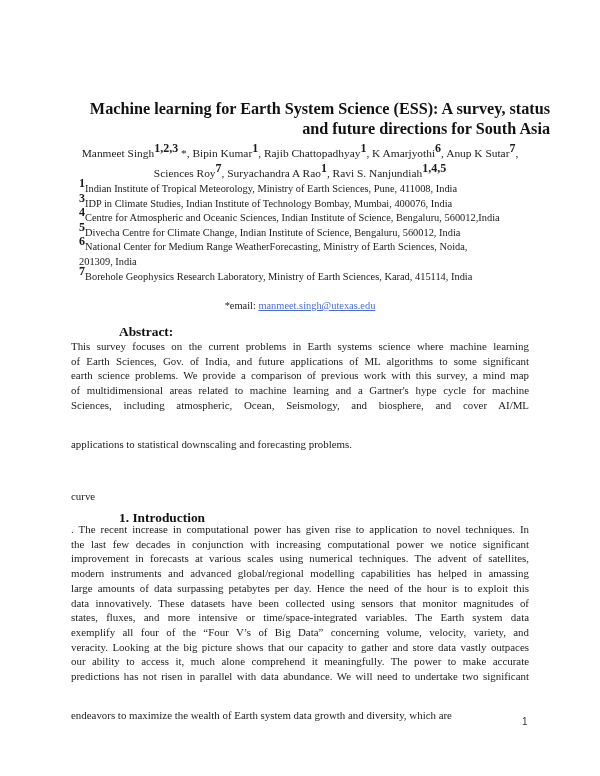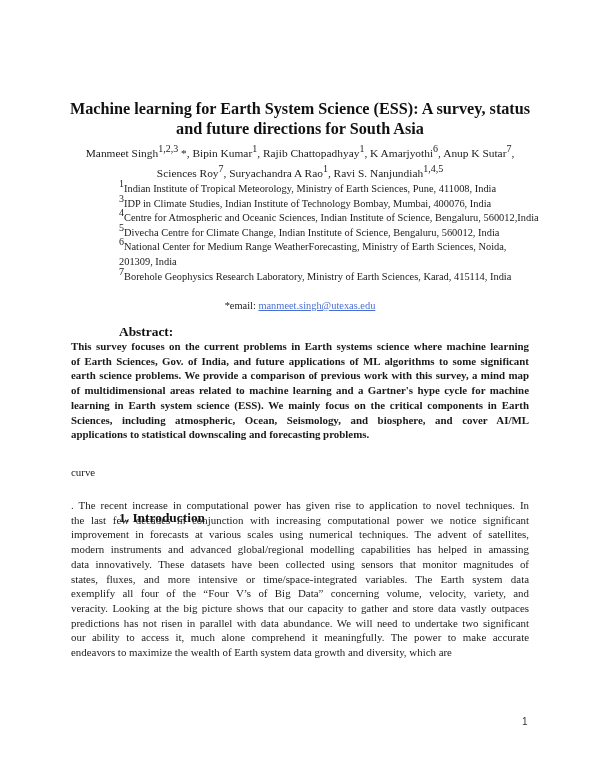--- a/index.html
+++ b/index.html
@@ -4,48 +4,48 @@
 <style>
   html, body { margin: 0; padding: 0; background: #ffffff; }
   body {
     width: 600px; height: 776px; position: relative; overflow: hidden;
     font-family: "Liberation Serif", "DejaVu Serif", serif;
     color: #1a1a1a;
   }
   .page { position: absolute; left: 0; top: 0; width: 600px; height: 776px; background: #fff; }
   .title {
     position: absolute; left: 50px; width: 500px; top: 99px;
-    text-align: center; font-weight: bold; font-size: 16.2px; line-height: 20px;
+    text-align: right; font-weight: bold; font-size: 16.2px; line-height: 20px;
     color: #111;
   }
   .authors {
     position: absolute; left: 50px; width: 500px; top: 143px;
     text-align: center; font-size: 11.4px; line-height: 20px;
   }
-  sup { font-size: 10px; vertical-align: 5px; line-height: 0; }
+  sup { font-size: 12px; vertical-align: 5px; line-height: 0; font-weight: bold; }
   .affils {
     position: absolute; left: 79px; width: 440px; top: 182px;
     font-size: 10.4px; line-height: 14.6px;
   }
-  .affil { white-space: nowrap; margin-left: 40px; }
+  .affil { white-space: nowrap; }
   .affil.wrap { white-space: normal; }
   .email-line {
     position: absolute; left: 50px; width: 500px; top: 299px;
     text-align: center; font-size: 10.4px; line-height: 14px;
   }
   .email-link { color: #4a6fd3; text-decoration: underline; }
   .h {
     position: absolute; left: 71px; font-weight: bold; font-size: 13.4px; line-height: 16px; color: #111; margin-left: 48px;
   }
   .para {
     position: absolute; left: 71px; width: 458px;
     font-size: 10.9px; line-height: 14.7px; text-align: justify;
   }
   .para .line { display: block; text-align: justify; text-align-last: justify; white-space: nowrap; }
-  .para .line.last { text-align-last: left; }
+  .para .line.last { text-align-last: left; margin-top: 24px; }
   .kw-label { font-weight: bold; }
   .page-num {
     position: absolute; left: 522px; top: 716px; font-family: "Liberation Sans", sans-serif;
     font-size: 10px; color: #333;
   }
 </style>
 </head>
 <body>
 
 <div class="page">
@@ -78,44 +78,44 @@
     <div class="affil wrap" style="width:425px;"><sup>6</sup><span style="white-space:pre-wrap;">National Center for Medium Range WeatherForecasting, Ministry of Earth Sciences, Noida,   201309, India</span></div>
     <div class="affil"><sup>7</sup><span>Borehole Geophysics Research Laboratory, Ministry of Earth Sciences, Karad, 415114, India</span></div>
   </div>
 
   <div class="email-line">
     <span style="white-space:pre;">*email: </span><a class="email-link">manmeet.singh@utexas.edu</a>
   </div>
 
   <div class="h" style="top:324px;">Abstract:</div>
 
-  <div class="para" style="top:339px;font-weight:bold;">
+  <div class="para" style="top:339px;">
     <span class="line">This survey focuses on the current problems in Earth systems science where machine learning</span>
     <span class="line">of Earth Sciences, Gov. of India, and future applications of ML algorithms to some significant</span>
     <span class="line">earth science problems. We provide a comparison of previous work with this survey, a mind map</span>
     <span class="line">of multidimensional areas related to machine learning and a Gartner's hype cycle for machine</span>
-    <span class="line">learning in Earth system science (ESS). We mainly focus on the critical components in Earth</span>
     <span class="line">Sciences, including atmospheric, Ocean, Seismology, and biosphere, and cover AI/ML</span>
     <span class="line last">applications to statistical downscaling and forecasting problems.</span>
   </div>
 
   <div class="para" style="top:465px;">
     <span class="line last">curve</span>
   </div>
 
   <div class="h" style="top:510px;font-family:Liberation Serif, serif;">1. Introduction</div>
 
-  <div class="para" style="top:498px;">
+  <div class="para" style="top:522px;">
     <span class="line">. The recent increase in computational power has given rise to application to novel techniques. In</span>
     <span class="line">the last few decades in conjunction with increasing computational power we notice significant</span>
     <span class="line">improvement in forecasts at various scales using numerical techniques.  The advent of satellites,</span>
     <span class="line">modern instruments and advanced global/regional modelling capabilities has helped in amassing</span>
+    <span class="line">large amounts of data surpassing petabytes per day. Hence the need of the hour is to exploit this</span>
     <span class="line">data innovatively.  These datasets have been collected using sensors that monitor magnitudes of</span>
     <span class="line">states, fluxes, and more intensive or time/space-integrated variables. The Earth system data</span>
     <span class="line">exemplify all four of the “Four V’s of Big Data” concerning volume, velocity, variety, and</span>
     <span class="line">veracity. Looking at the big picture shows that our capacity to gather and store data vastly outpaces</span>
+    <span class="line">our ability to access it, much alone comprehend it meaningfully. The power to make accurate</span>
     <span class="line">predictions has not risen in parallel with data abundance. We will need to undertake two significant</span>
-    <span class="line">our ability to access it, much alone comprehend it meaningfully. The power to make accurate</span>
     <span class="line last">endeavors to maximize the wealth of Earth system data growth and diversity, which are</span>
   </div>
 
   <div class="page-num">1</div>
 </div>
 
 </body></html>

